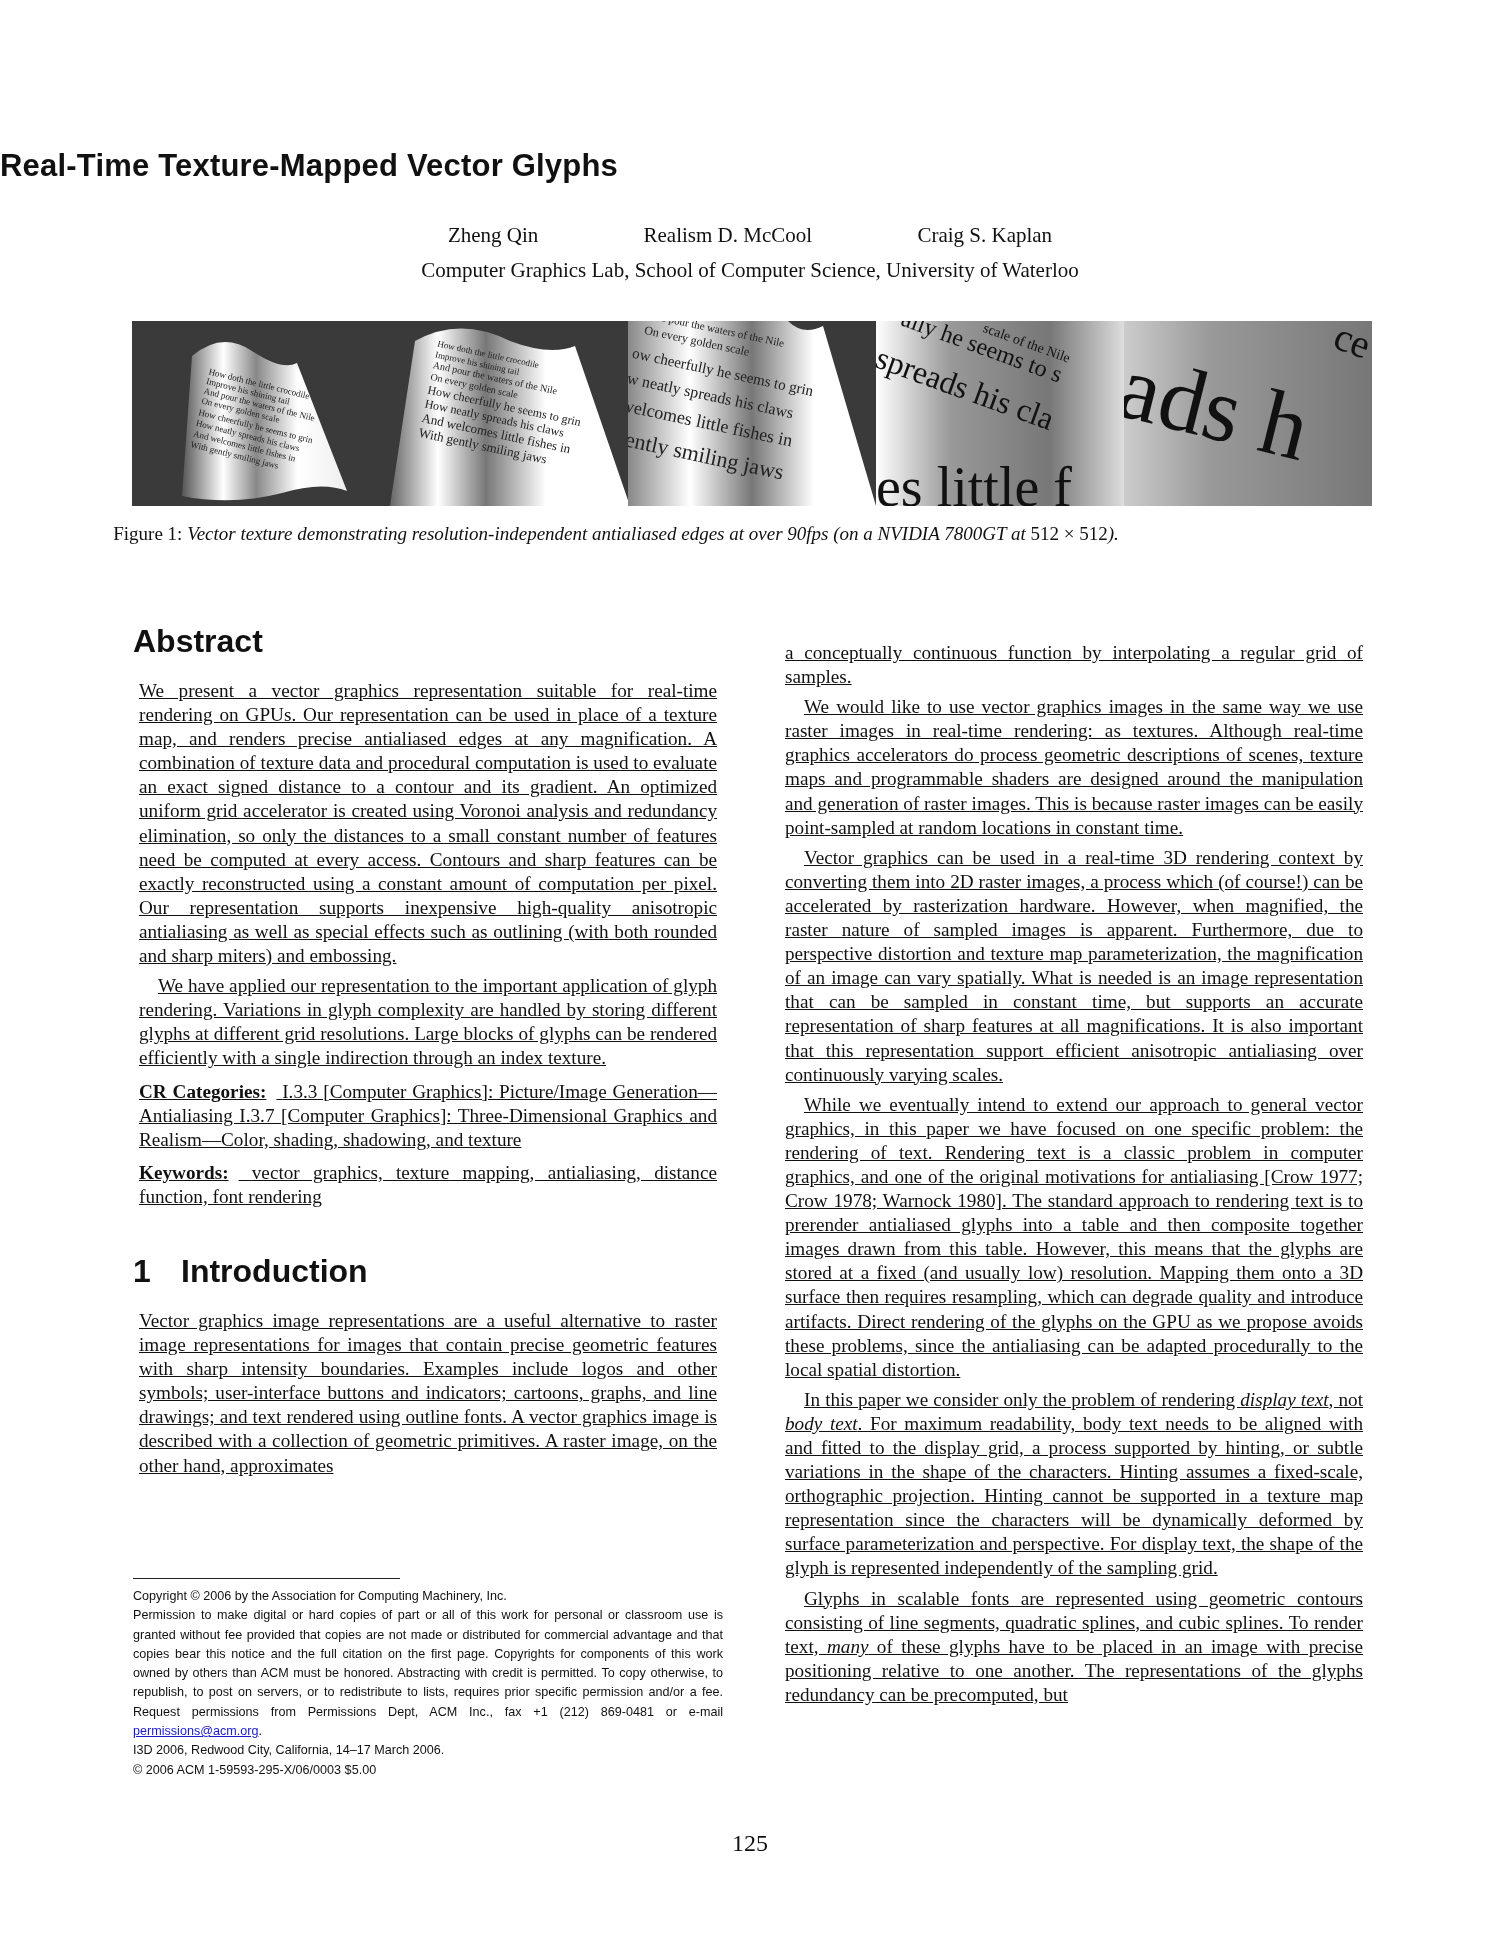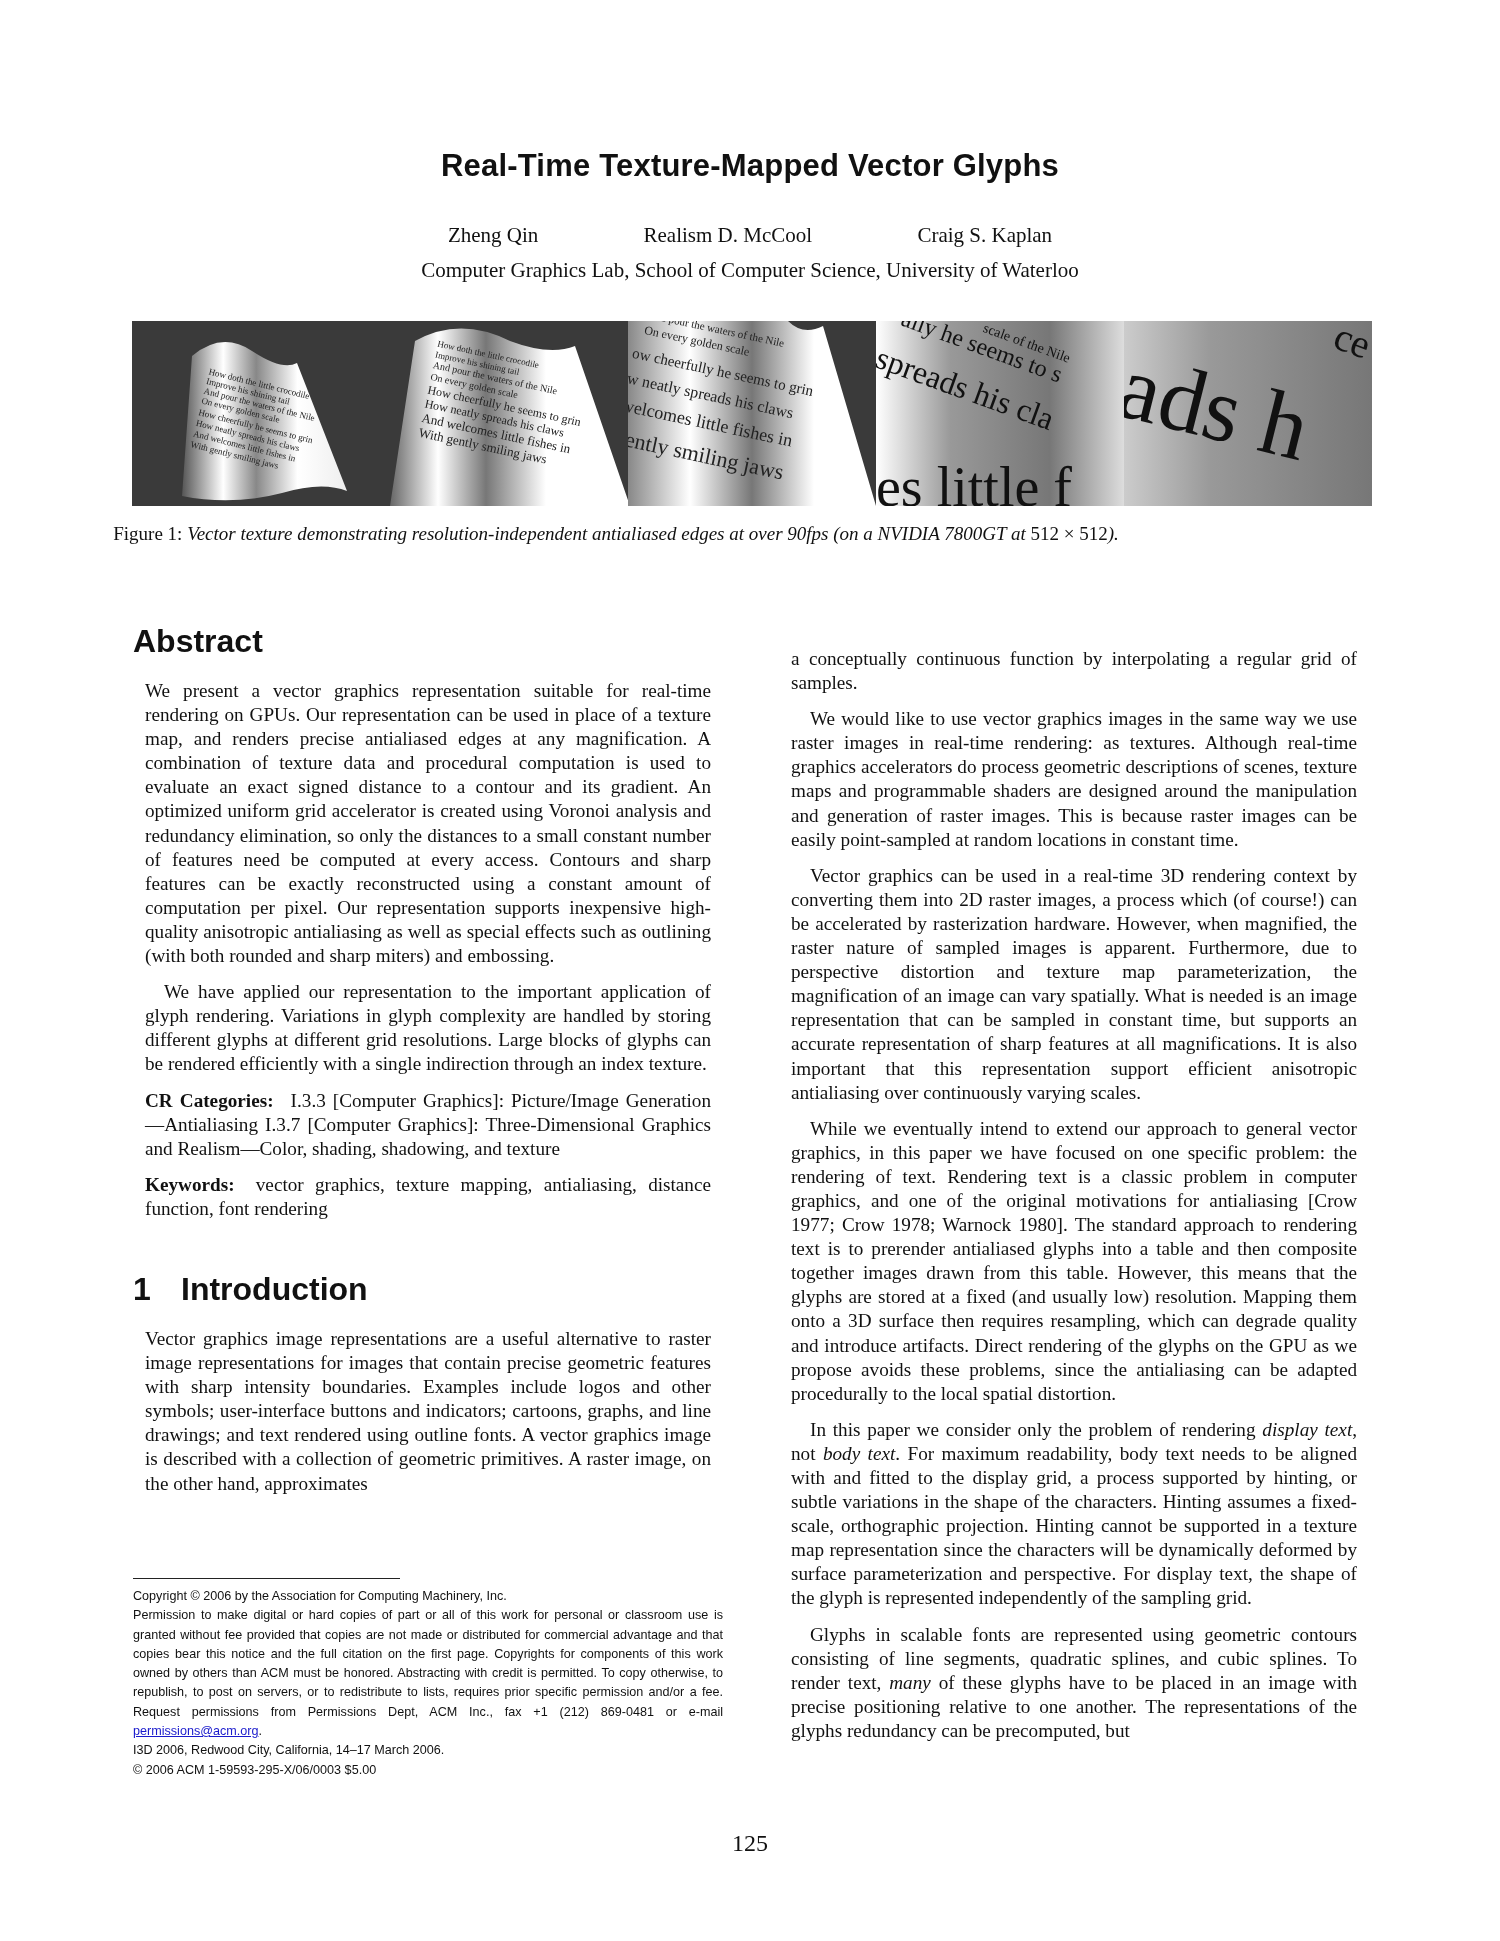--- a/index.html
+++ b/index.html
@@ -1,21 +1,21 @@
 <!DOCTYPE html>
 <html><head>
 <meta charset="utf-8">
 <style>
   html, body { margin: 0; padding: 0; background: #ffffff; }
   body {
     width: 1500px; height: 1941px; position: relative; overflow: hidden;
     font-family: "Liberation Serif", "DejaVu Serif", serif; color: #111;
   }
   .title {
-    position: absolute; top: 148px; left: 0; width: 1500px; text-align: center;
+    position: absolute; top: 148px; left: 0; width: 1500px; text-align: left;
     font-family: "Liberation Sans", "DejaVu Sans", sans-serif;
     font-size: 31px; font-weight: bold; letter-spacing: 0.2px;
   }
   .authors {
     position: absolute; top: 214px; left: 0; width: 1500px; text-align: center;
     font-size: 21px; line-height: 27px;
   }
   .authors .names span { display: inline-block; margin: 8px 50px; }
   .figure {
     position: absolute; top: 321px; left: 132px; width: 1240px; height: 185px;
@@ -30,21 +30,21 @@
   .col {
     position: absolute; width: 590px; font-size: 19.2px; line-height: 24.1px; text-align: justify;
   }
   .col.left { left: 133px; top: 625px; }
   .col.right { left: 779px; top: 635px; }
   h2 {
     font-family: "Liberation Sans", "DejaVu Sans", sans-serif; font-size: 32px; font-weight: bold;
     margin: 0 0 22px 0; line-height: 32px;
   }
   h2 .num { display: inline-block; width: 48px; }
-  p { margin: 12px; text-indent: 0; }
+  p { margin: 6px; text-indent: 0; text-decoration: underline; }
   p.indent { text-indent: 19px; }
   p.block { margin-top: 9px; }
   .lbl { font-weight: bold; margin-right: 10px; }
   .sec-gap { height: 40px; }
   .footnote {
     position: absolute; left: 133px; top: 1578px; width: 590px;
     font-family: "Liberation Sans", "DejaVu Sans", sans-serif; font-size: 12.6px; line-height: 19.3px; text-align: justify;
   }
   .footnote .rule { width: 267px; border-top: 1px solid #222; margin-bottom: 8px; }
   .footnote a { color: #1a1acc; text-decoration: underline; }

